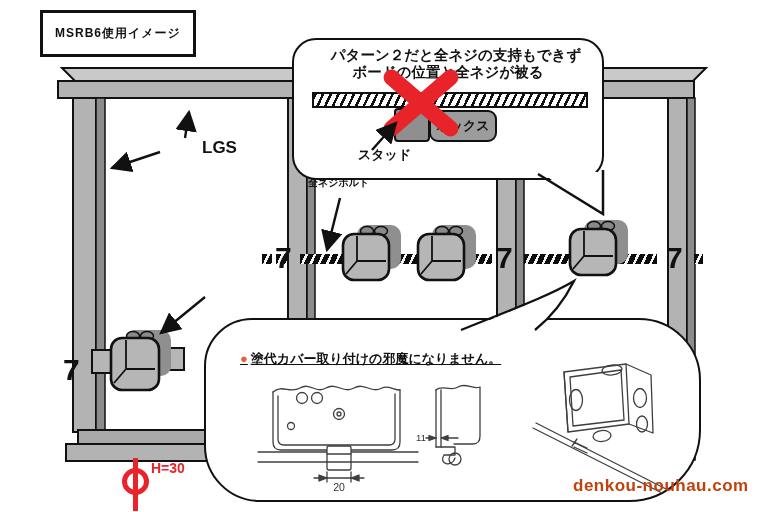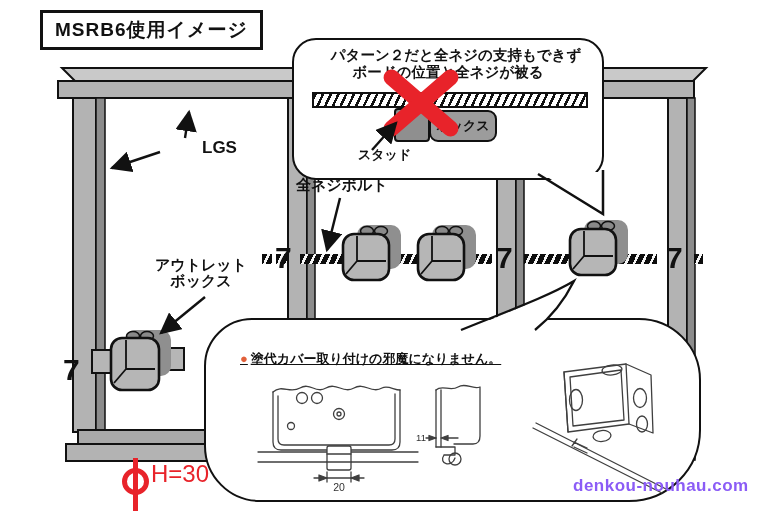--- a/index.html
+++ b/index.html
@@ -1,32 +1,32 @@
 <!DOCTYPE html>
 <html><head>
 <meta charset="utf-8">
 <style>
   html,body{margin:0;padding:0;background:#fff;}
   #canvas{position:relative;width:768px;height:512px;background:#fff;overflow:hidden;
           font-family:"Liberation Sans",sans-serif;color:#111;}
   .abs{position:absolute;}
   
-  #title-box{left:40px;top:10px;padding:4px 12px;border:3px solid #111;background:#fff;
-             font-size:19px;font-weight:bold;letter-spacing:1px;z-index:4;}
+  #title-box{left:40px;top:10px;padding:12px 12px;border:3px solid #111;background:#fff;
+             font-size:12px;font-weight:bold;letter-spacing:1px;z-index:4;}
   
   #frame-svg{left:0;top:0;z-index:1;}
   
   .rod{top:254px;height:10px;z-index:2;
        background:repeating-linear-gradient(115deg,#0d0d0d 0 5px,#f6f6f6 5px 7.5px);}
   
   .break7{font-size:30px;font-weight:900;line-height:30px;z-index:3;color:#111;}
   
   .lbl{font-weight:bold;z-index:4;white-space:nowrap;}
   #lgs-label{left:158px;top:138px;font-size:17px;margin-left:44px;}
-  #allthread-label{left:296px;top:176px;font-size:15px;}
+  #allthread-label{left:308px;top:176px;font-size:10px;}
   #outlet-label{left:146px;top:257px;width:110px;font-size:15px;text-align:center;line-height:16px;}
   
   .boxsvg{z-index:3;}
   
   #top-bubble{left:292px;top:38px;width:308px;height:138px;background:#fff;
               border:2.5px solid #111;border-radius:24px;z-index:5;}
   #top-bubble .tline{position:relative;text-align:center;font-size:14.5px;font-weight:bold;line-height:17px;}
   #tb-line1{margin-top:7px;margin-left:16px;}
   #tb-board{position:absolute;left:18px;top:52px;width:272px;height:12px;border:2px solid #111;
             background:repeating-linear-gradient(115deg,#111 0 2.5px,#fff 2.5px 7px);}
@@ -42,23 +42,23 @@
                  border-radius:48px 62px 72px 56px;z-index:5;}
   .bullet-line{position:absolute;left:34px;font-size:13px;font-weight:bold;white-space:nowrap;}
   .bullet-line .dot{color:#e2603a;margin-right:3px;font-size:13px;}
   #bullet1{top:12px;}
   #bullet2{top:30px;text-decoration:underline;}
   #drawings-svg{left:214px;top:350px;z-index:6;}
   
   #h-line{left:133px;top:458px;width:5px;height:53px;background:#e8232a;z-index:4;}
   #h-circle{left:122px;top:468px;width:17px;height:17px;border:5.5px solid #e8232a;border-radius:50%;
             background:transparent;z-index:4;}
-  #h-text{left:151px;top:460px;font-size:24px;font-weight:normal;color:#e8232a;z-index:4;}
-  
-  #watermark{left:573px;top:476px;font-size:17px;font-weight:bold;color:#8b5cf6;z-index:7;letter-spacing:.5px;}
+  #h-text{left:151px;top:460px;font-size:14px;font-weight:bold;color:#e8232a;z-index:4;}
+  
+  #watermark{left:573px;top:476px;font-size:17px;font-weight:bold;color:#c2410c;z-index:7;letter-spacing:.5px;}
   
   #overlay-svg{left:0;top:0;z-index:8;pointer-events:none;}
 </style>
 </head>
 <body>
 
 <div id="canvas">
 
   <div id="title-box" class="abs">MSRB6使用イメージ</div>
 
@@ -118,24 +118,20 @@
     <rect x="74" y="20" width="22" height="22" fill="#b6b6b6" stroke="#111" stroke-width="2"></rect>
     <rect x="37" y="2" width="46" height="46" rx="10" fill="#8f8f8f"></rect>
     <ellipse cx="45" cy="8" rx="6.5" ry="4.5" fill="#898989" stroke="#111" stroke-width="1.5"></ellipse>
     <ellipse cx="59" cy="8" rx="6.5" ry="4.5" fill="#898989" stroke="#111" stroke-width="1.5"></ellipse>
     <rect x="23" y="10" width="48" height="52" rx="11" fill="#b6b6b6" stroke="#111" stroke-width="2.6"></rect>
     <path d="M38,12 V41 H67 M38,41 L26,55" fill="none" stroke="#111" stroke-width="1.8"></path>
   </svg>
 
   <div id="lgs-label" class="lbl abs">LGS</div>
   <div id="allthread-label" class="lbl abs">全ネジボルト</div>
-  <div id="outlet-label" class="lbl abs">
-    <div>アウトレット</div>
-    <div>ボックス</div>
-  </div>
 
   <div id="h-line" class="abs"></div>
   <div id="h-circle" class="abs"></div>
   <div id="h-text" class="abs">H=30</div>
 
   <div id="top-bubble" class="abs">
     <div id="tb-line1" class="tline">パターン２だと全ネジの支持もできず</div>
     <div id="tb-line2" class="tline">ボードの位置と全ネジが被る</div>
     <div id="tb-board"></div>
     <div id="tb-stud"></div>

